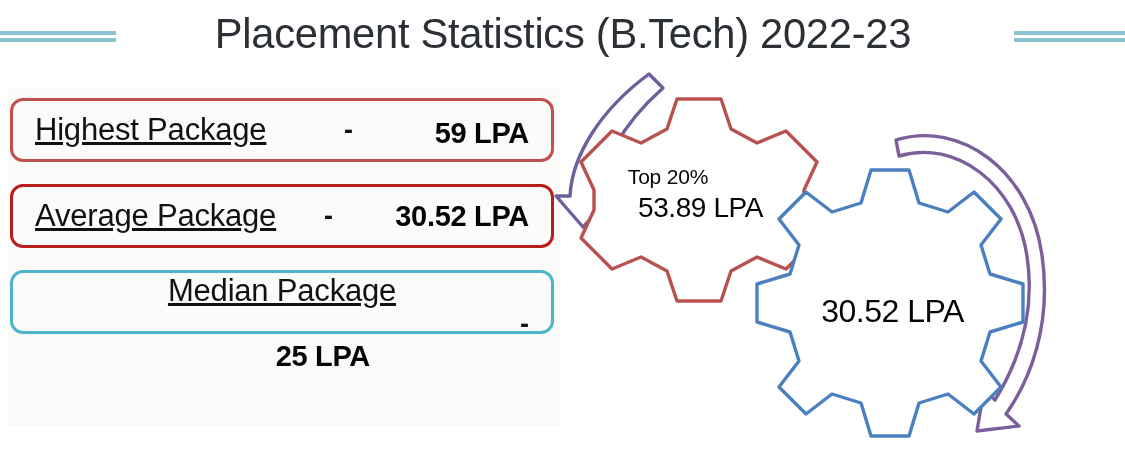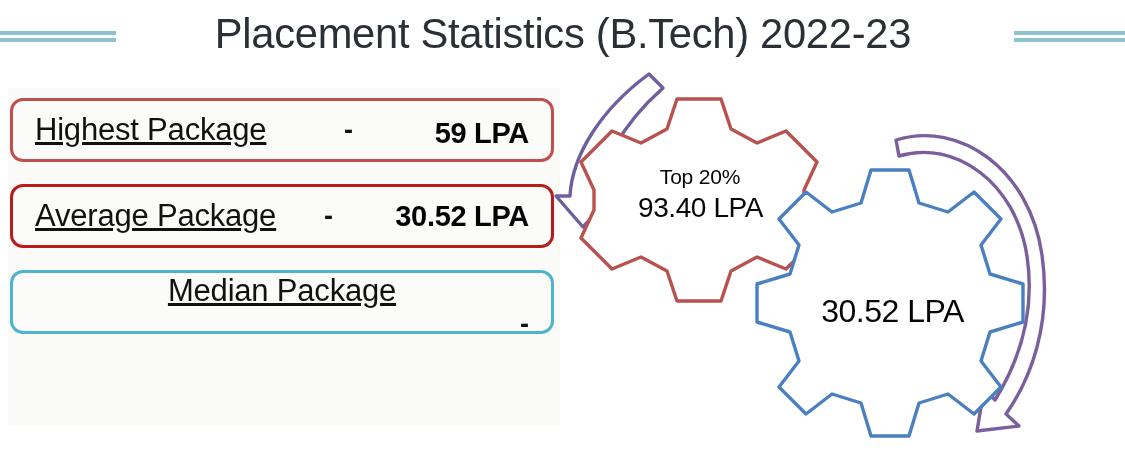--- a/index.html
+++ b/index.html
@@ -122,21 +122,21 @@
     height: 476px;
   }
 
   .gear-text {
     position: absolute;
     text-align: center;
     color: #060606;
     white-space: nowrap;
   }
   .gear-red-caption {
-    left: 620px; top: 165px; width: 160px;
+    left: 588px; top: 165px; width: 160px;
     font-size: 21px; font-weight: 400; letter-spacing: -0.2px;
   }
   .gear-red-value {
     left: 608px; top: 192px; width: 185px;
     font-size: 28px; font-weight: 400; letter-spacing: -0.4px;
   }
   .gear-blue-caption {
     left: 800px; top: 262px; width: 185px;
     font-size: 23px; font-weight: 400; letter-spacing: -0.2px;
   }
@@ -166,20 +166,21 @@
 
   <div class="stat-box b2">
     <span class="stat-label">Average Package</span>
     <span class="stat-dash">-</span>
     <span class="stat-value">30.52 LPA</span>
   </div>
 
   <div class="stat-box b3">
     <span class="stat-label">Median Package</span>
     <span class="stat-dash">-</span>
+    <span class="stat-value">25 LPA</span>
   </div>
 
   <svg class="art" viewBox="0 0 1125 476" xmlns="http://www.w3.org/2000/svg">
 
     <path d="M 649 74
              L 663 88
              C 620 126 600 168 598 196
              L 612 196
              L 583 227
              L 556 196
@@ -203,17 +204,17 @@
 
     <path d="M 871 170 L 909 170 L 919 203 L 948 212 L 974 192 L 1001 219
              L 981 245 L 990 274 L 1023 284 L 1023 322 L 990 332 L 981 361
              L 1001 387 L 974 414 L 948 394 L 919 403 L 909 436 L 871 436
              L 861 403 L 832 394 L 806 414 L 779 387 L 799 361 L 790 332
              L 757 322 L 757 284 L 790 274 L 799 245 L 779 219 L 806 192
              L 832 212 L 861 203 Z" fill="#ffffff" stroke="#4a80c0" stroke-width="3.4" stroke-linejoin="round" stroke-linecap="round"></path>
   </svg>
 
   <div class="gear-text gear-red-caption">Top 20%</div>
-  <div class="gear-text gear-red-value">93.40 LPA</div>
+  <div class="gear-text gear-red-value">53.89 LPA</div>
 
   <div class="gear-text gear-blue-value">30.52 LPA</div>
 
 </div>
 
 </body></html>

